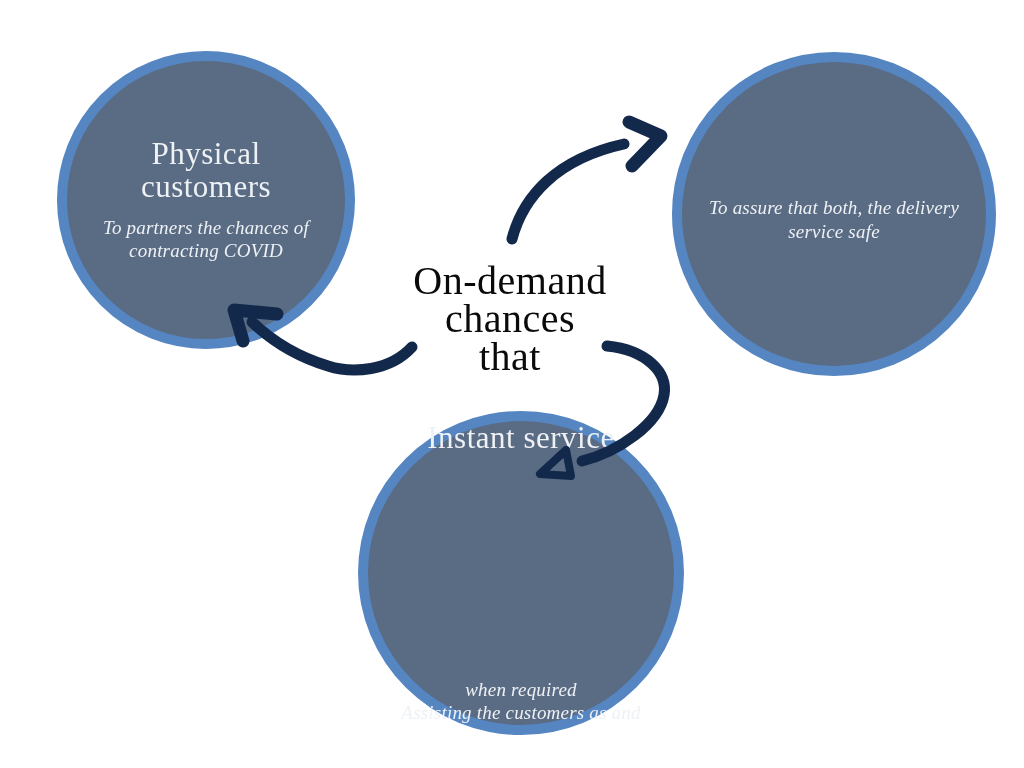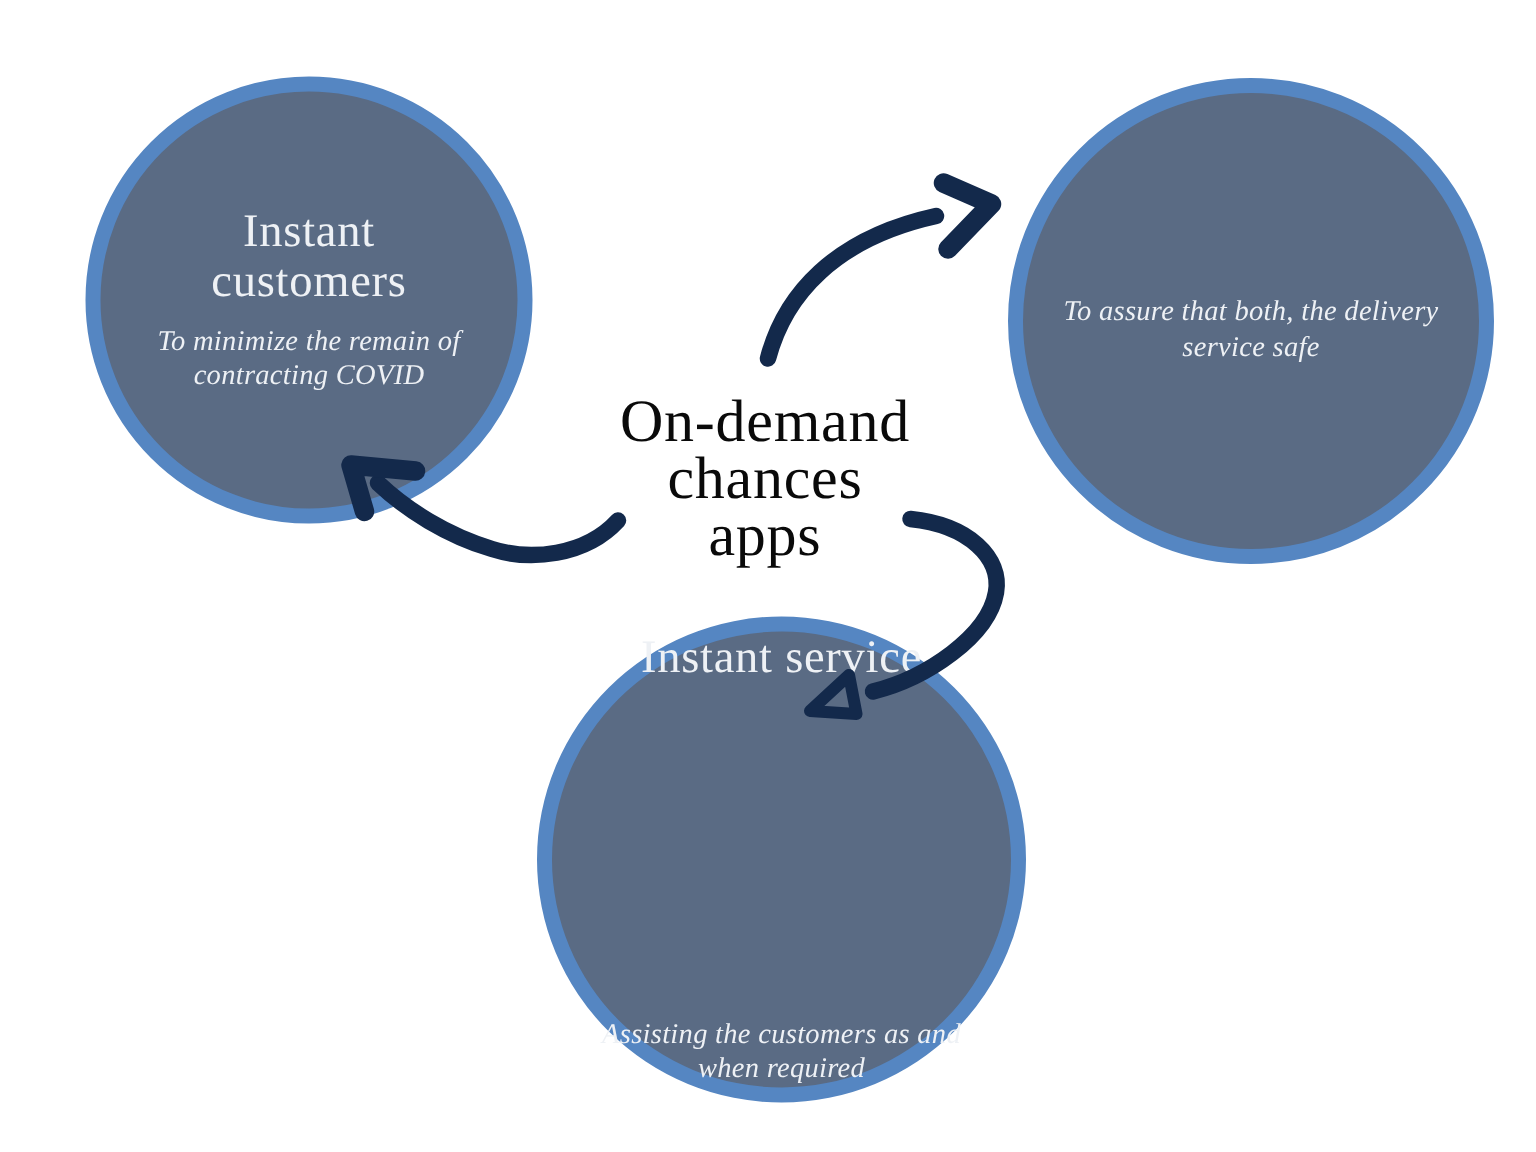--- a/index.html
+++ b/index.html
@@ -91,50 +91,50 @@
   .arrow-head { stroke-width: 13; }
   .arrow-head-triangle { stroke-width: 8; }
 </style>
 </head>
 <body>
 
 <div class="canvas">
 
   <div class="circle" id="circle-physical">
     <div class="node-title">
-      <span class="line">Instant</span>
+      <span class="line">Physical</span>
       <span class="line">customers</span>
     </div>
     <div class="node-desc">
-      <span class="line">To minimize the remain of</span>
+      <span class="line">To partners the chances of</span>
       <span class="line">contracting COVID</span>
     </div>
   </div>
 
   <div class="circle" id="circle-contactless">
     <div class="node-desc">
       <span class="line">To assure that both, the delivery</span>
       <span class="line">service safe</span>
     </div>
   </div>
 
   <div class="circle" id="circle-instant">
     <div class="node-title">
       <span class="line">Instant service</span>
     </div>
     <div class="node-desc">
+      <span class="line">when required</span>
       <span class="line">Assisting the customers as and</span>
-      <span class="line">when required</span>
     </div>
   </div>
 
   <div class="main-title">
     <span class="line">On-demand</span>
     <span class="line">chances</span>
-    <span class="line">apps</span>
+    <span class="line">that</span>
   </div>
 
   <svg class="arrows" width="1024" height="768" viewBox="0 0 1024 768">
 
     <g>
       <path class="arrow-body" d="M 512 239 C 523 197 556 159 624 144" stroke="#13294b"></path>
       <path class="arrow-head" d="M 629 122 L 661 136 L 632 166" stroke="#13294b"></path>
     </g>
 
     <g>

